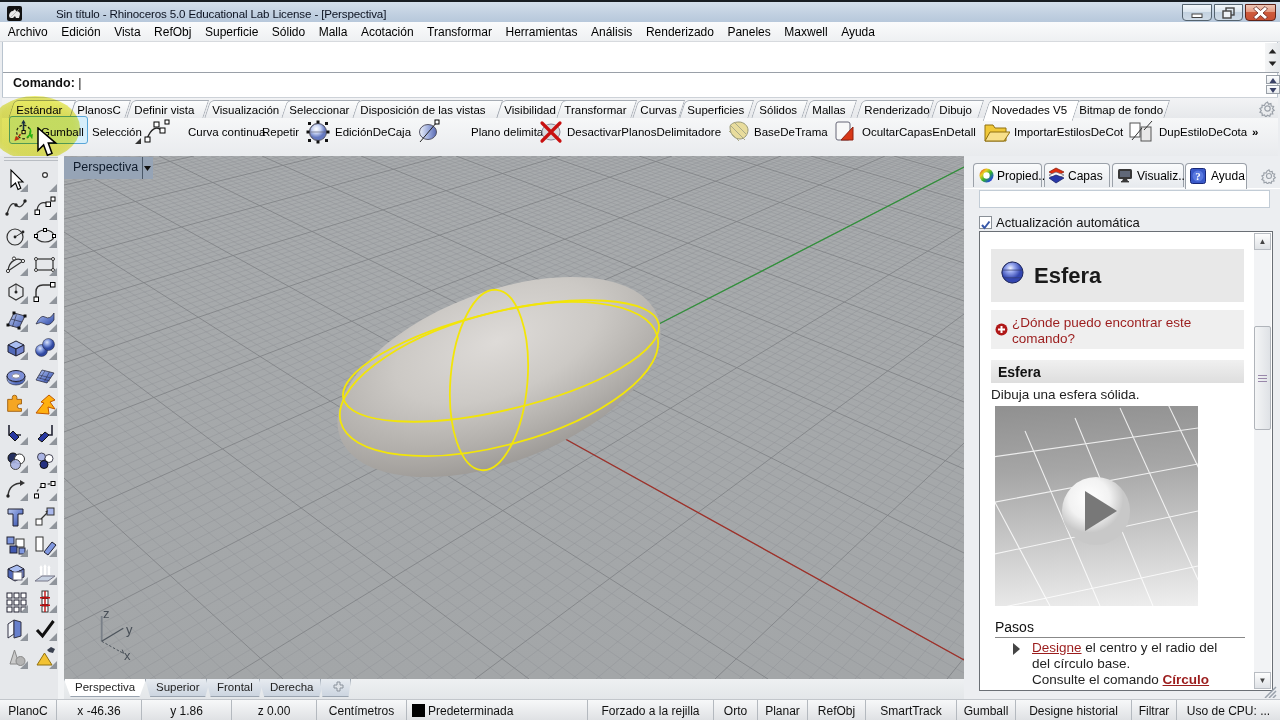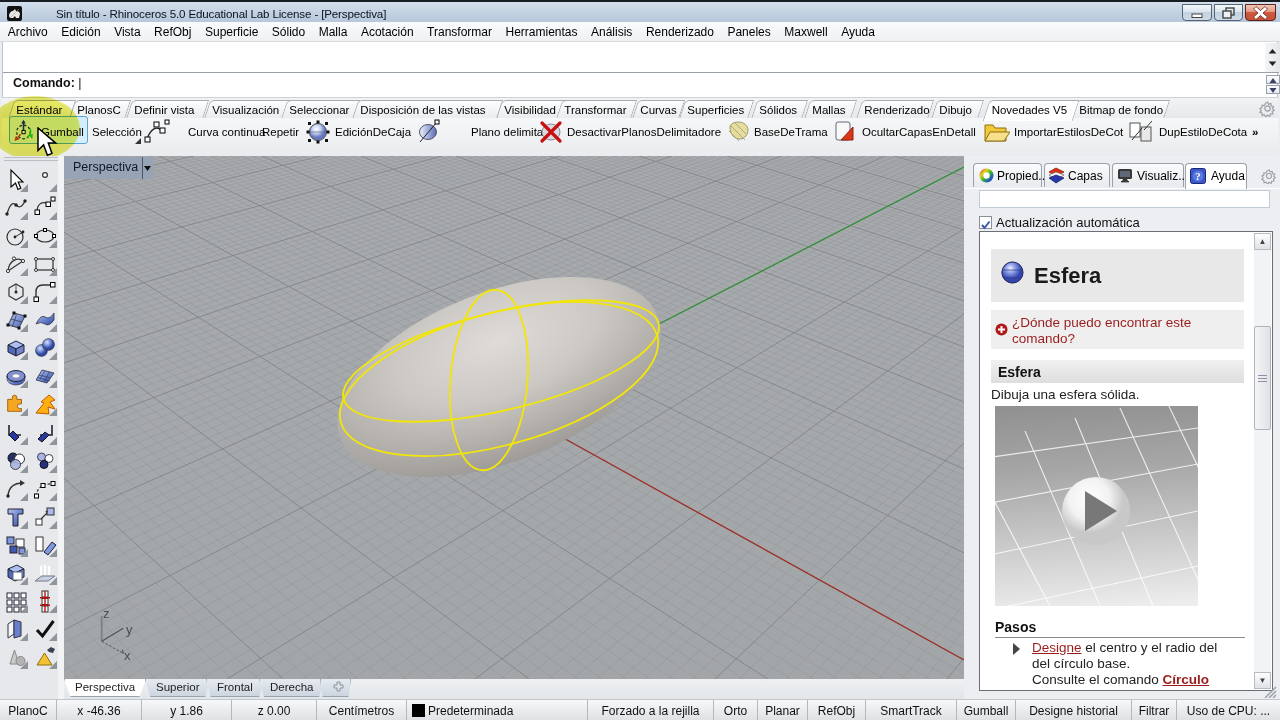--- a/index.html
+++ b/index.html
@@ -640,21 +640,21 @@
               <radialGradient id="play" cx="40%" cy="32%">
                 <stop offset="0%" stop-color="#ffffff"></stop>
                 <stop offset="60%" stop-color="#f2f2f2"></stop>
                 <stop offset="100%" stop-color="#c8c8c8"></stop>
               </radialGradient>
             </defs>
         <circle cx="101" cy="105" r="34" fill="url(#play)"></circle>
         <path d="M90 85l32 20-32 20z" fill="#787878"></path>
       </svg>
     </div>
-    <div style="position:absolute;left:15px;top:387px;font-size:14px;font-weight:bold;color:#111">Pasos</div>
+    <div style="position:absolute;left:15px;top:387px;font-size:14px;font-weight:normal;color:#111">Pasos</div>
     <div style="position:absolute;left:15px;top:405px;width:250px;height:1px;background:#888"></div>
     <svg style="position:absolute;left:32px;top:411px" width="9" height="12">
           <path d="M1 0l7 6-7 6z" fill="#444"></path>
         </svg>
     <div style="position:absolute;left:52px;top:408px;width:215px;font-size:13.5px;color:#222;line-height:16px"><span style="color:#9b1c1c;text-decoration:underline">Designe</span> el centro y el radio del<br>del círculo base.</div>
     <div style="position:absolute;left:52px;top:440px;width:215px;font-size:13.5px;color:#222">Consulte el comando <span style="color:#9b1c1c;font-weight:bold;text-decoration:underline">Círculo</span></div>
     <div style="position:absolute;left:52px;top:456px;width:200px;font-size:13.5px;color:#555;overflow:hidden;height:3px">para ver más detalles</div>
     <div id="hscroll">
       <div style="position:absolute;left:0;top:0;width:17px;height:17px;background:linear-gradient(#fdfdfd,#dfe2e6);border:1px solid #b8bcc2;text-align:center;font-size:8px;color:#444;line-height:16px">▲</div>
       <div style="position:absolute;left:0;top:93px;width:17px;height:104px;background:linear-gradient(90deg,#f4f5f6,#dfe2e6);border:1px solid #b0b4ba;border-radius:2px"></div>

